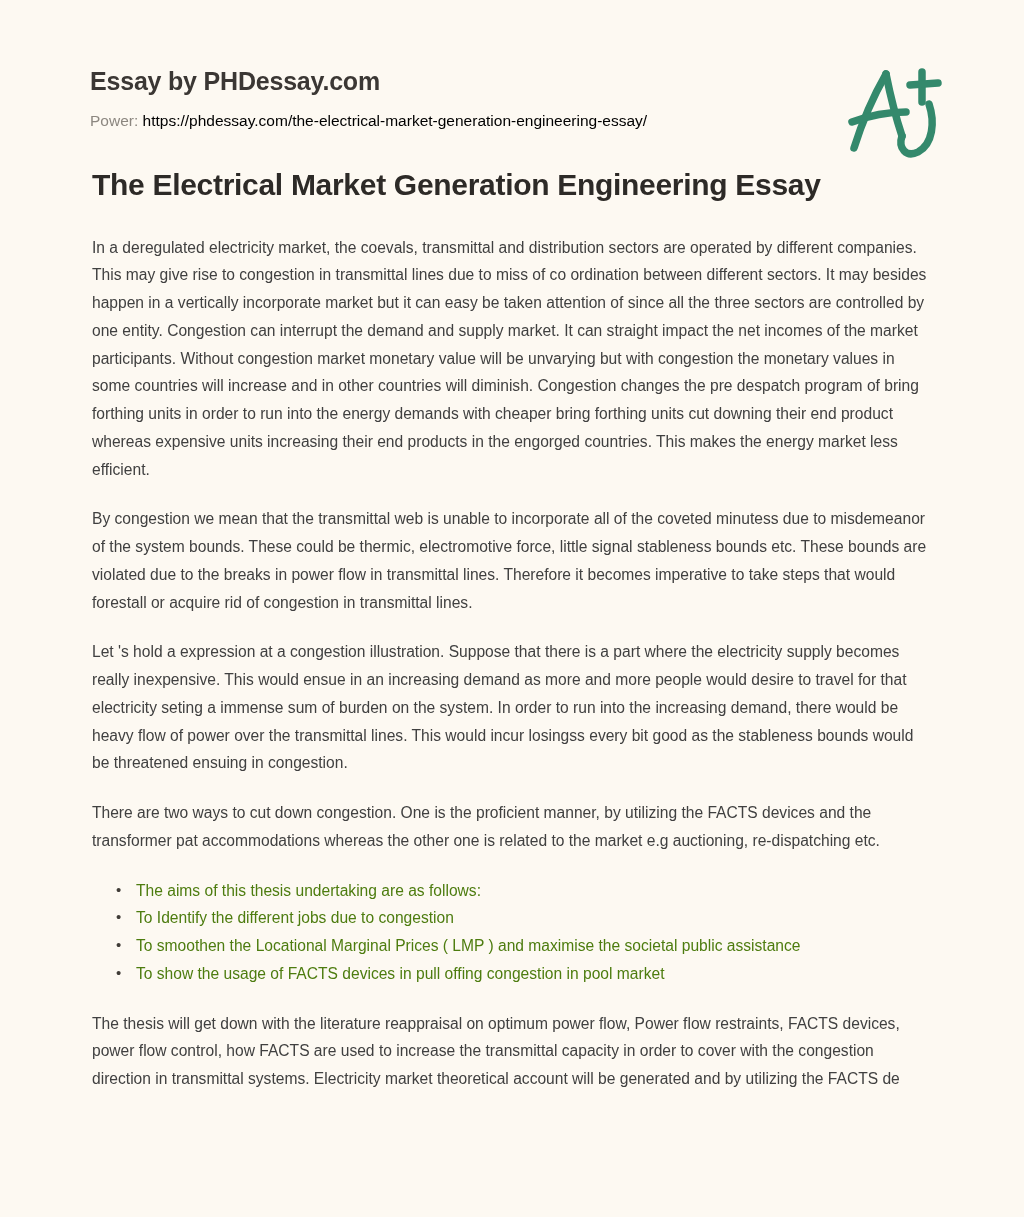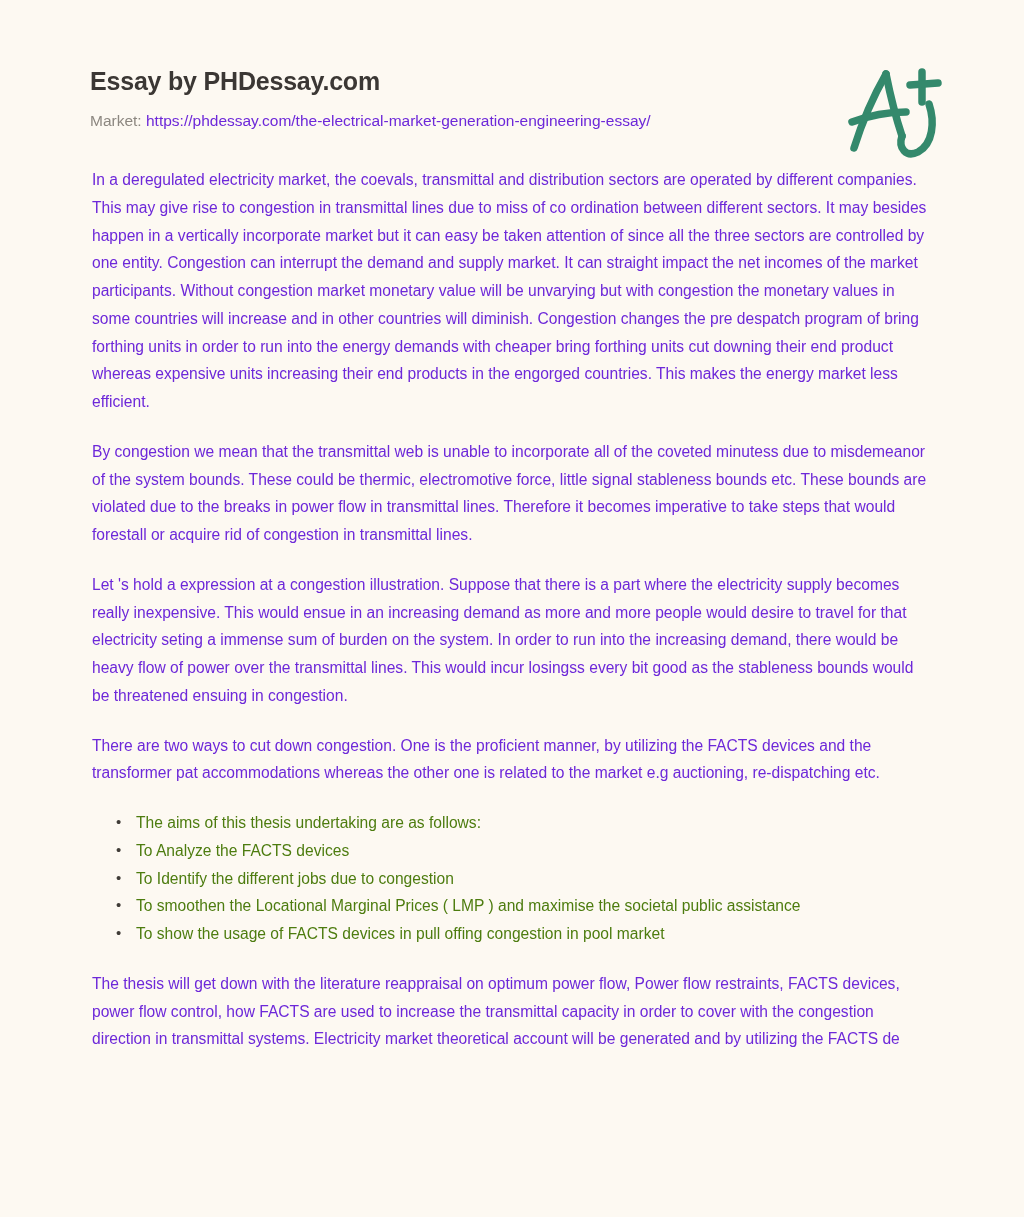--- a/index.html
+++ b/index.html
@@ -37,21 +37,21 @@
     margin: 0;
   }
   .source-line {
     margin-top: 16px;
     font-size: 15.5px;
     color: #8c8780;
     line-height: 1.2;
     white-space: nowrap;
   }
   .source-link {
-    color: #6d28d9;
+    color: #000000;
     text-decoration: none;
   }
 
   .logo {
     position: absolute;
     top: 52px;
     right: 68px;
     width: 130px;
     height: 120px;
   }
@@ -67,21 +67,21 @@
     font-size: 30px;
     font-weight: bold;
     color: #2d2a27;
     letter-spacing: -0.3px;
     line-height: 1.25;
     margin: 0 0 30px 0;
   }
   .para {
     font-size: 15.6px;
     line-height: 1.78;
-    color: #6d28d9;
+    color: #404040;
     margin: 0 0 22px 0;
     text-align: left;
   }
   .bullets {
     margin: 0 0 22px 0;
     padding-left: 44px;
     list-style: none;
   }
   .bullets li {
     font-size: 15.6px;
@@ -100,21 +100,21 @@
   }
 </style>
 </head>
 <body>
 
 <div class="page">
 
   <div class="header">
     <div class="brand-line">Essay by PHDessay.com</div>
     <div class="source-line">
-      <span>Market:</span>
+      <span>Power:</span>
       <span class="source-link">https://phdessay.com/the-electrical-market-generation-engineering-essay/</span>
     </div>
 
     <div class="logo">
       <svg viewBox="0 0 130 120" width="130" height="120" aria-hidden="true">
         <g fill="none" stroke="#34896c" stroke-width="7.5" stroke-linecap="round" stroke-linejoin="round">
 
           <path d="M60 22 C 52 36, 38 64, 28 96"></path>
 
           <path d="M60 22 C 64 42, 70 66, 76 84"></path>
@@ -125,29 +125,29 @@
 
           <path d="M96 20 L 96 50"></path>
 
           <path d="M84 33 L 112 31"></path>
         </g>
       </svg>
     </div>
   </div>
 
   <div class="article">
+    <h1 class="doc-title">The Electrical Market Generation Engineering Essay</h1>
 
     <p class="para">In a deregulated electricity market, the coevals, transmittal and distribution sectors are operated by different companies. This may give rise to congestion in transmittal lines due to miss of co ordination between different sectors. It may besides happen in a vertically incorporate market but it can easy be taken attention of since all the three sectors are controlled by one entity. Congestion can interrupt the demand and supply market. It can straight impact the net incomes of the market participants. Without congestion market monetary value will be unvarying but with congestion the monetary values in some countries will increase and in other countries will diminish. Congestion changes the pre despatch program of bring forthing units in order to run into the energy demands with cheaper bring forthing units cut downing their end product whereas expensive units increasing their end products in the engorged countries. This makes the energy market less efficient.</p>
     <p class="para">By congestion we mean that the transmittal web is unable to incorporate all of the coveted minutess due to misdemeanor of the system bounds. These could be thermic, electromotive force, little signal stableness bounds etc. These bounds are violated due to the breaks in power flow in transmittal lines. Therefore it becomes imperative to take steps that would forestall or acquire rid of congestion in transmittal lines.</p>
     <p class="para">Let 's hold a expression at a congestion illustration. Suppose that there is a part where the electricity supply becomes really inexpensive. This would ensue in an increasing demand as more and more people would desire to travel for that electricity seting a immense sum of burden on the system. In order to run into the increasing demand, there would be heavy flow of power over the transmittal lines. This would incur losingss every bit good as the stableness bounds would be threatened ensuing in congestion.</p>
     <p class="para">There are two ways to cut down congestion. One is the proficient manner, by utilizing the FACTS devices and the transformer pat accommodations whereas the other one is related to the market e.g auctioning, re-dispatching etc.</p>
 
     <ul class="bullets">
       <li>The aims of this thesis undertaking are as follows:</li>
-      <li>To Analyze the FACTS devices</li>
       <li>To Identify the different jobs due to congestion</li>
       <li>To smoothen the Locational Marginal Prices ( LMP ) and maximise the societal public assistance</li>
       <li>To show the usage of FACTS devices in pull offing congestion in pool market</li>
     </ul>
 
     <p class="para">The thesis will get down with the literature reappraisal on optimum power flow, Power flow restraints, FACTS devices, power flow control, how FACTS are used to increase the transmittal capacity in order to cover with the congestion direction in transmittal systems. Electricity market theoretical account will be generated and by utilizing the FACTS de</p>
   </div>
 
 </div>
 

